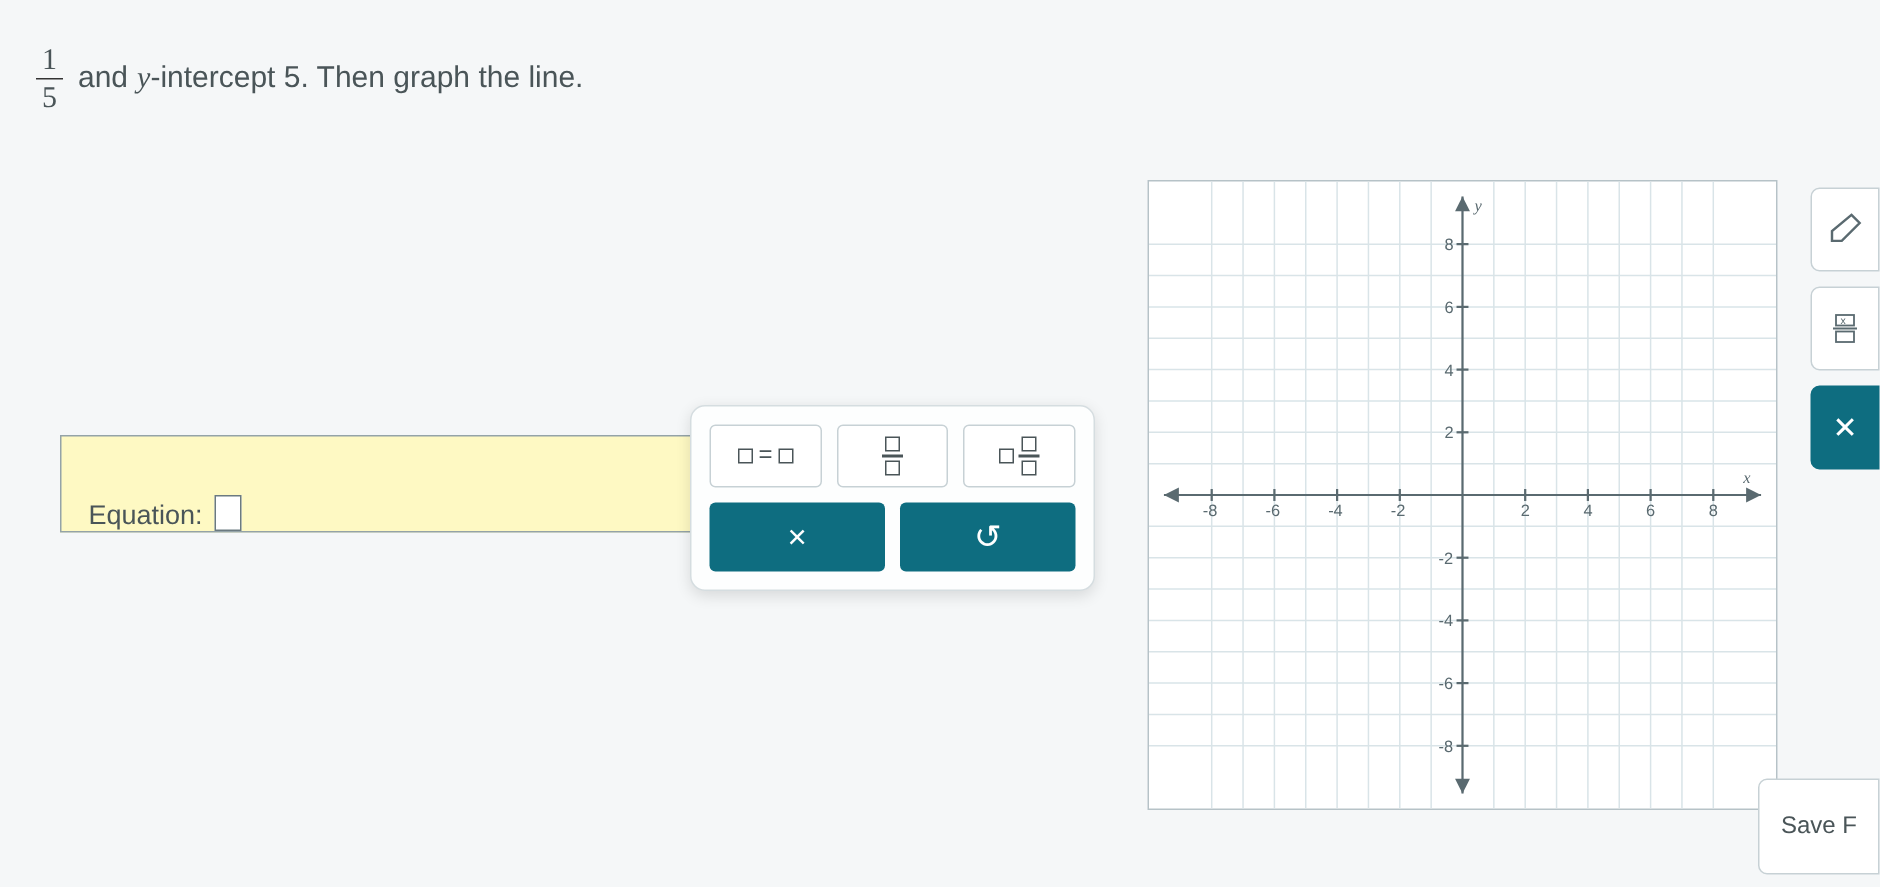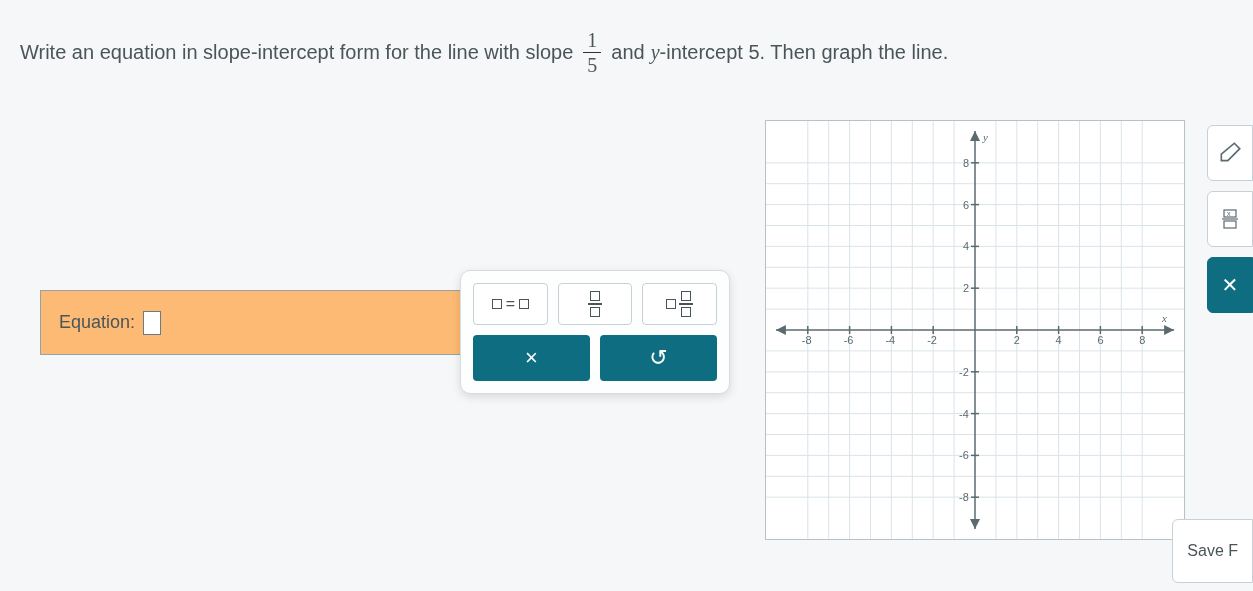--- a/index.html
+++ b/index.html
@@ -35,23 +35,23 @@
   .fraction .den { padding: 2px 4px 0 4px;}
   .italic { font-style: italic; font-family: 'Times New Roman', serif; }
 
   .equation-box {
     position: absolute;
     top: 290px;
     left: 40px;
     width: 425px;
     height: 65px;
     border: 1px solid #94a3a8;
-    background: #fdba74;
-    display: flex;
-    align-items: center;
+    background: #fef9c3;
+    display: flex;
+    align-items: flex-end;
     padding-left: 18px;
     font-size: 18px;
   }
   .eq-input {
     display: inline-block;
     width: 18px;
     height: 24px;
     border: 1px solid #6b7a80;
     margin-left: 8px;
     background: #fff;
@@ -148,21 +148,20 @@
     border-radius: 6px 0 0 6px;
     background: #fff;
     font-size: 16px;
     cursor:pointer;
   }
 </style>
 </head>
 <body>
 
 <div class="question">
-  <span>Write an equation in slope-intercept form for the line with slope</span>
   <span class="fraction">
     <span class="num">1</span>
     <span class="den">5</span>
   </span>
   <span>and</span>
   <span><span class="italic">y</span><span>-intercept 5. Then graph the line.</span></span>
 </div>
 
 <div class="equation-box">
   <span>Equation:</span>

